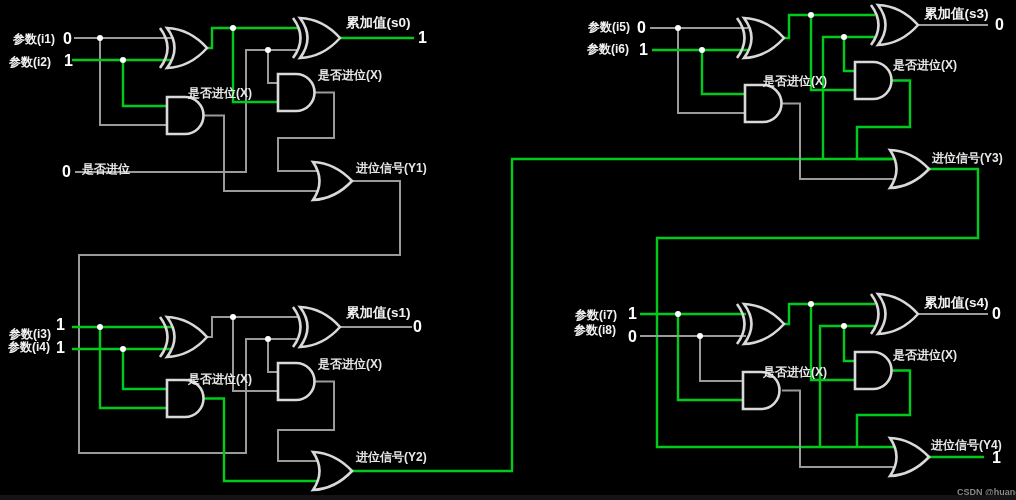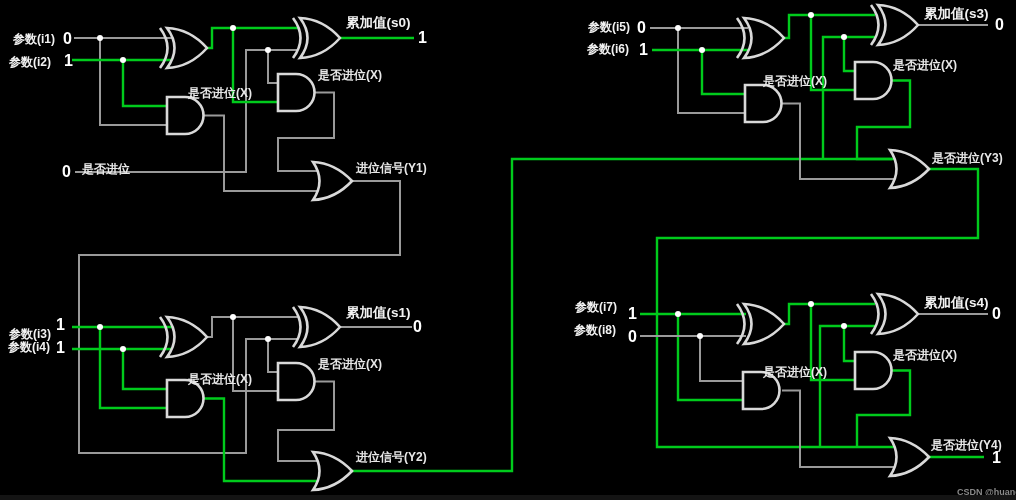--- a/index.html
+++ b/index.html
@@ -157,38 +157,38 @@
 <div class="glbl" style="left:356px;top:162px">进位信号(Y1)</div>
 
 <div class="lbl" style="left:588px;top:21px">参数(i5)</div>
 <div class="val" style="left:637px;top:20px">0</div>
 <div class="lbl" style="left:587px;top:43px">参数(i6)</div>
 <div class="val" style="left:639px;top:42px">1</div>
 <div class="glbl" style="left:763px;top:75px">是否进位(X)</div>
 <div class="glbl" style="left:893px;top:59px">是否进位(X)</div>
 <div class="slbl" style="left:924px;top:7px">累加值(s3)</div>
 <div class="val" style="left:995px;top:17px">0</div>
-<div class="glbl" style="left:932px;top:152px">是否进位(Y3)</div>
+<div class="glbl" style="left:932px;top:152px">进位信号(Y3)</div>
 
 <div class="lbl" style="left:9px;top:328px">参数(i3)</div>
 <div class="val" style="left:56px;top:317px">1</div>
 <div class="lbl" style="left:8px;top:341px">参数(i4)</div>
 <div class="val" style="left:56px;top:340px">1</div>
 <div class="glbl" style="left:188px;top:373px">是否进位(X)</div>
 <div class="glbl" style="left:318px;top:358px">是否进位(X)</div>
 <div class="slbl" style="left:346px;top:306px">累加值(s1)</div>
 <div class="val" style="left:413px;top:319px">0</div>
 <div class="glbl" style="left:356px;top:451px">进位信号(Y2)</div>
 
-<div class="lbl" style="left:575px;top:301px">参数(i7)</div>
+<div class="lbl" style="left:575px;top:309px">参数(i7)</div>
 <div class="val" style="left:628px;top:306px">1</div>
 <div class="lbl" style="left:574px;top:324px">参数(i8)</div>
 <div class="val" style="left:628px;top:329px">0</div>
 <div class="glbl" style="left:763px;top:366px">是否进位(X)</div>
 <div class="glbl" style="left:893px;top:349px">是否进位(X)</div>
 <div class="slbl" style="left:924px;top:296px">累加值(s4)</div>
 <div class="val" style="left:992px;top:306px">0</div>
-<div class="glbl" style="left:931px;top:439px">是否进位(Y4)</div>
+<div class="glbl" style="left:931px;top:439px">进位信号(Y4)</div>
 <div class="val" style="left:992px;top:450px">1</div>
 
 <div class="wm" style="left:957px;top:488px">CSDN @huangjhz</div>
 <div id="bottomstrip"></div>
 </div>
 
 </body></html>

